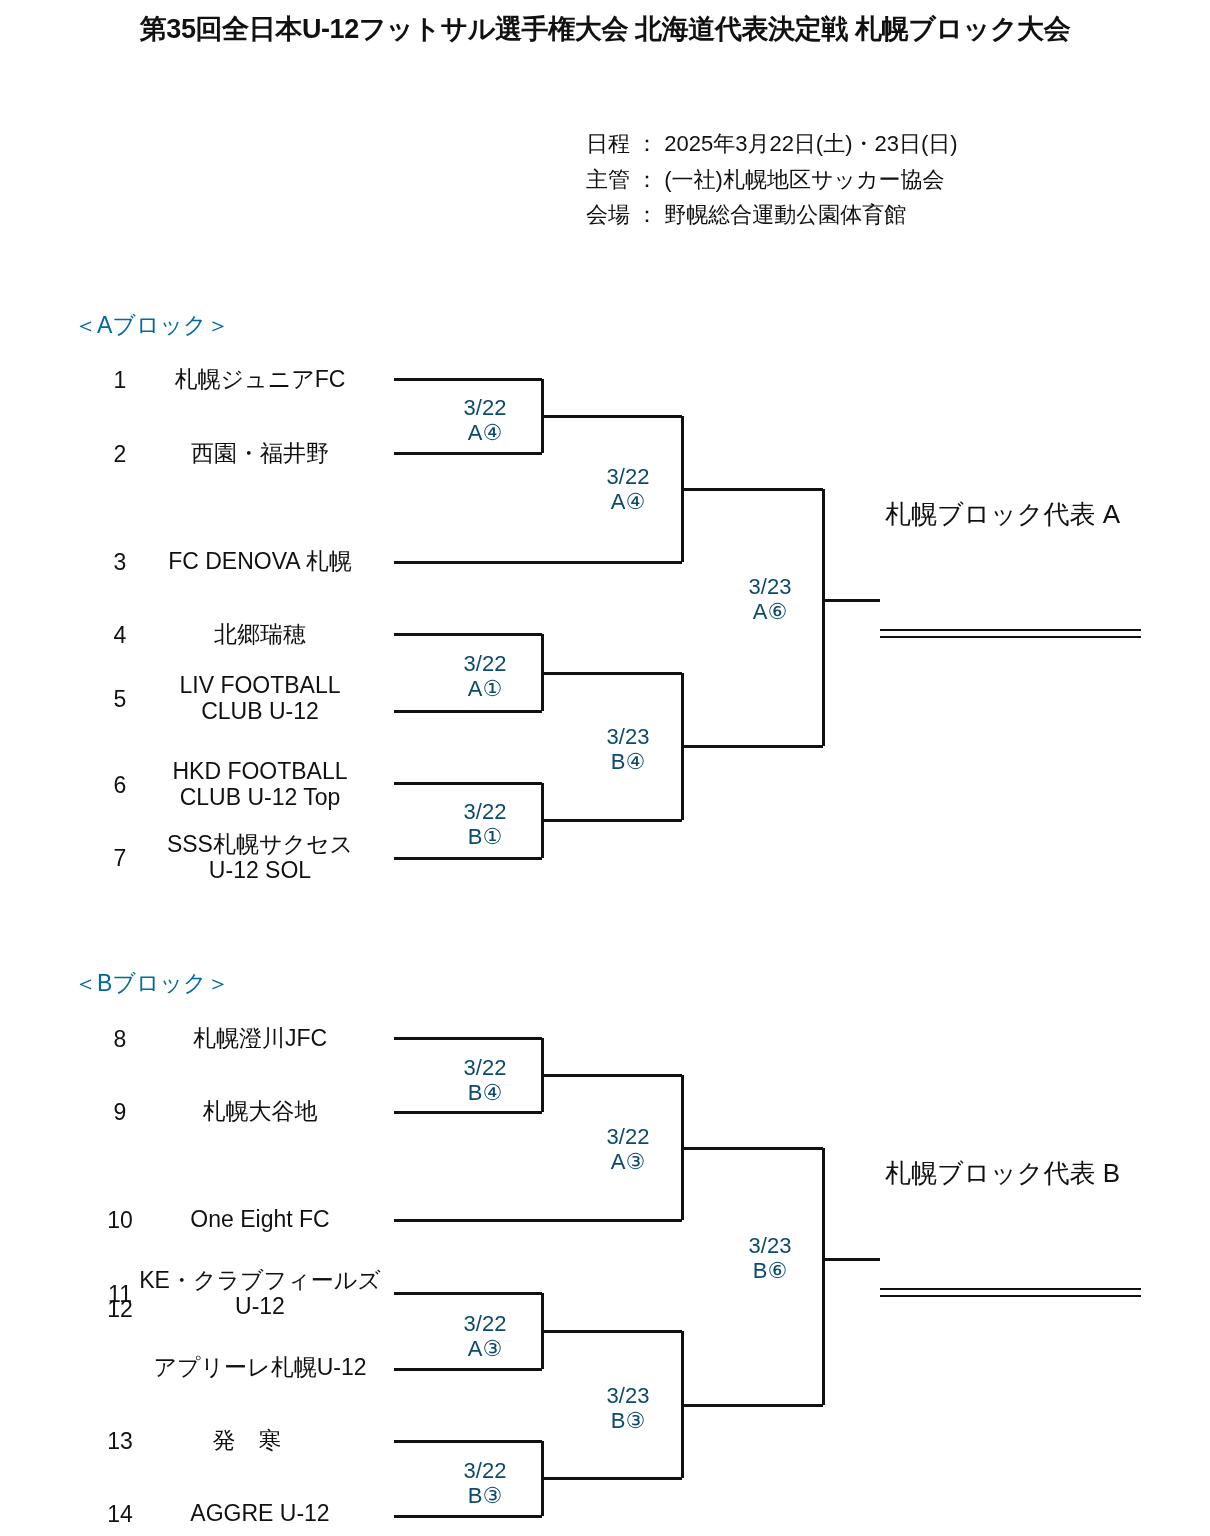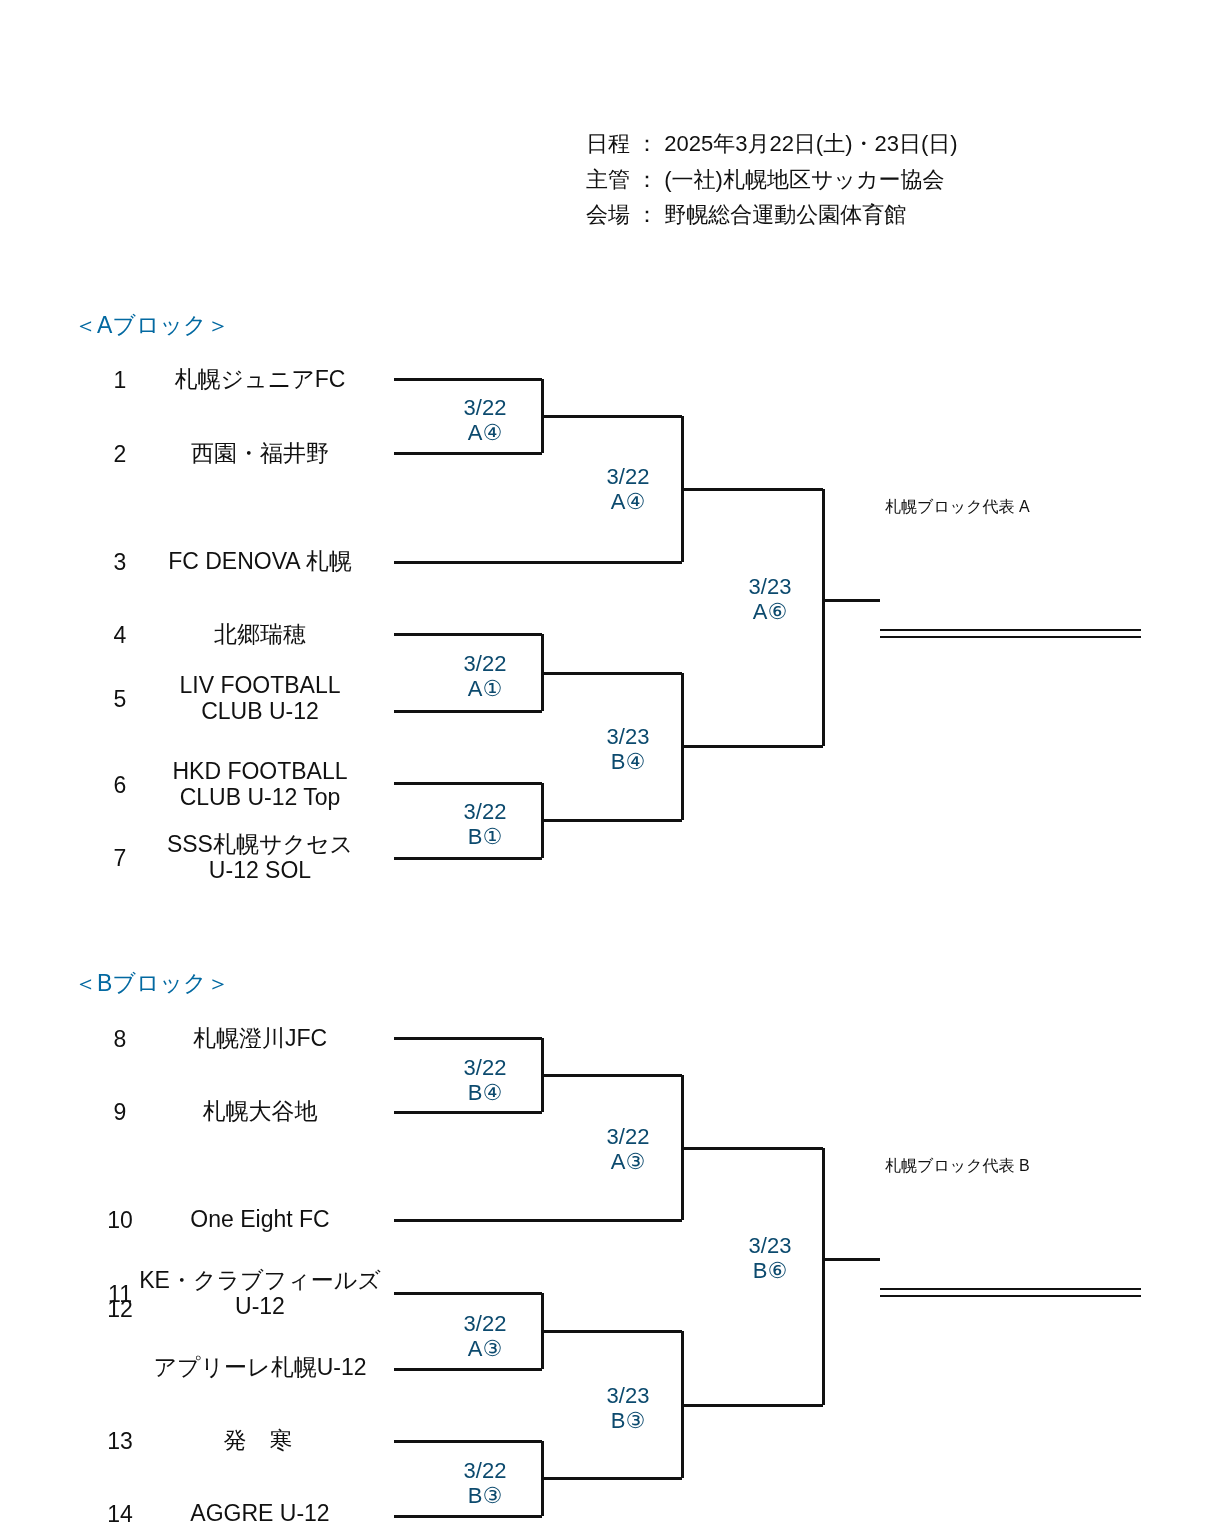--- a/index.html
+++ b/index.html
@@ -27,31 +27,32 @@
     position:absolute;font-size:23px;color:#111;text-align:center;
     width:260px;line-height:1.12;
   }
   .team.two-line{line-height:1.12;}
 
   .mlabel{
     position:absolute;font-size:22px;color:#0c4a6e;text-align:center;
     line-height:1.14;width:120px;
   }
 
-  .winner{position:absolute;font-size:16px;color:#111;white-space:nowrap;}
+  .winner{position:absolute;font-size:26px;color:#111;white-space:nowrap;}
 
   svg.lines{position:absolute;left:0;top:0;width:1210px;height:1536px;pointer-events:none;}
   svg.lines line, svg.lines path{stroke:#111;fill:none;}
 </style>
 </head>
 <body>
 
 <div id="sheet">
 
   <div class="title">
+    <span>第35回全日本U-12フットサル選手権大会 北海道代表決定戦 札幌ブロック大会</span>
   </div>
 
   <div class="meta">
     <div>日程 ： 2025年3月22日(土)・23日(日)</div>
     <div>主管 ： (一社)札幌地区サッカー協会</div>
     <div>会場 ： 野幌総合運動公園体育館</div>
   </div>
 
   <div class="block-label" style="left:74px;top:310px;">＜Aブロック＞</div>
 
@@ -126,21 +127,21 @@
   <div class="seed" style="left:100px;top:1281px;">11</div>
   <div class="team two-line" style="left:130px;top:1268px;">
     <div>KE・クラブフィールズ</div>
     <div>U-12</div>
   </div>
 
   <div class="seed" style="left:100px;top:1296px;">12</div>
   <div class="team" style="left:130px;top:1355px;">アプリーレ札幌U-12</div>
 
   <div class="seed" style="left:100px;top:1428px;">13</div>
-  <div class="team" style="left:128px;top:1428px;">発　寒</div>
+  <div class="team" style="left:117px;top:1428px;">発　寒</div>
 
   <div class="seed" style="left:100px;top:1501px;">14</div>
   <div class="team" style="left:130px;top:1501px;">AGGRE U-12</div>
 
   <div class="mlabel" style="left:425px;top:1055px;">
     <div>3/22</div>
     <div>B④</div>
   </div>
   <div class="mlabel" style="left:568px;top:1124px;">
     <div>3/22</div>

